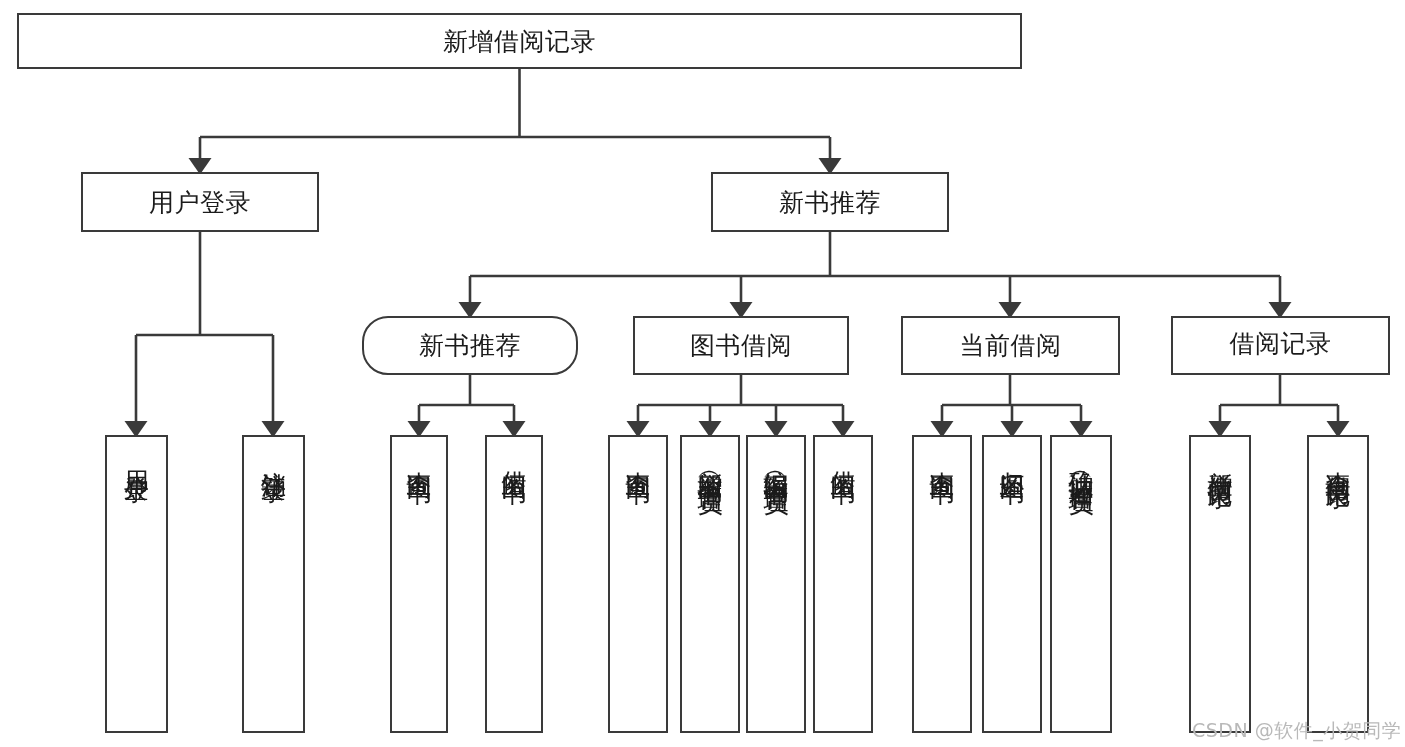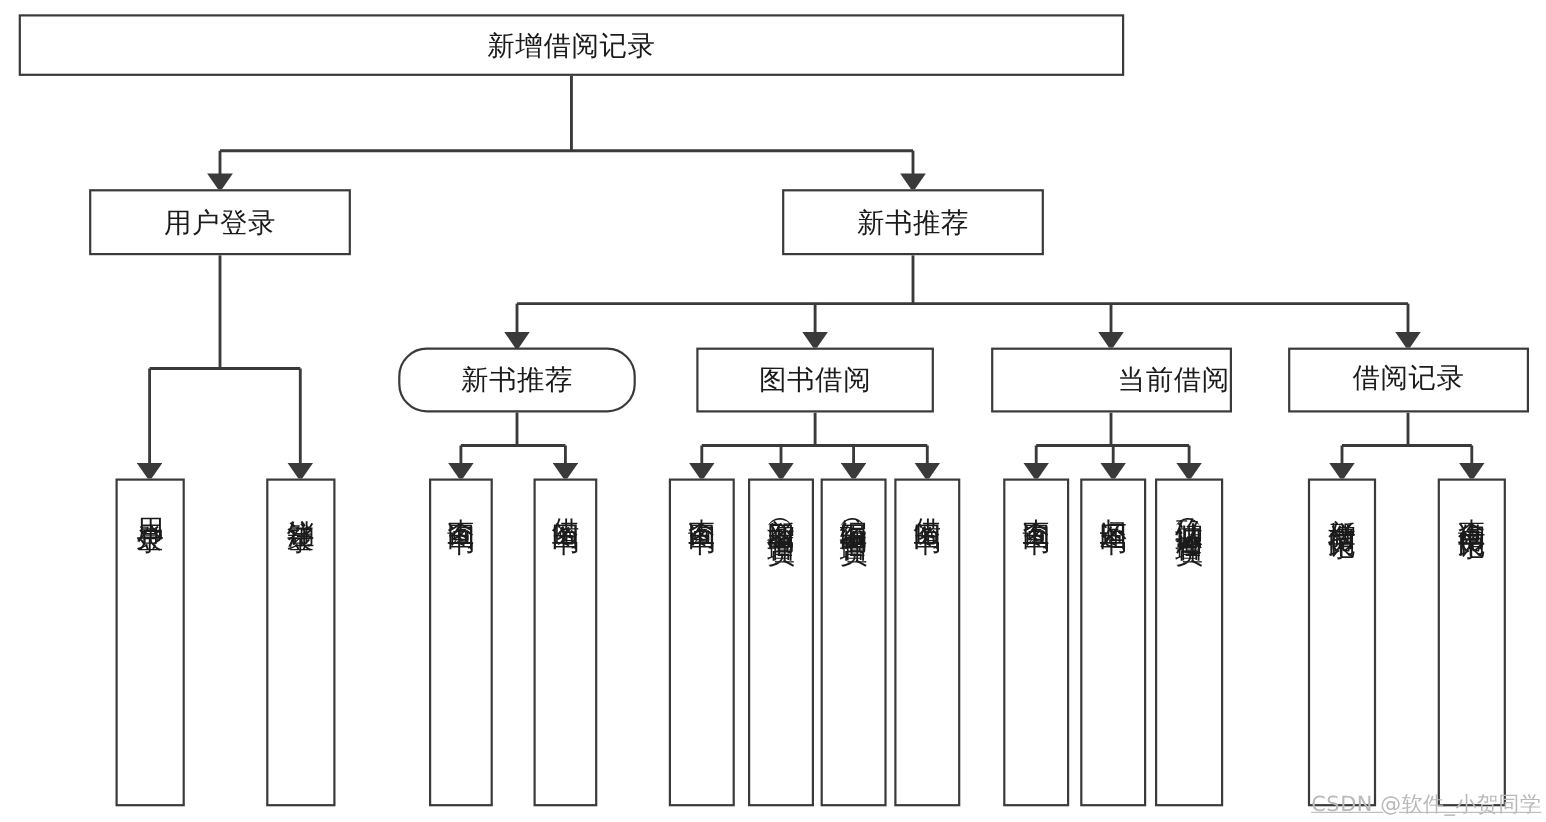--- a/index.html
+++ b/index.html
@@ -133,21 +133,21 @@
   <div class="node horiz" id="n-l2-1" style="left: 711px; top: 172px; width: 238px; height: 60px;">
     <span class="label">新书推荐</span>
   </div>
 
   <div class="node horiz" id="n-l3-0" style="left: 362px; top: 316px; width: 216px; height: 59px; border-radius: 26px;">
     <span class="label">新书推荐</span>
   </div>
   <div class="node horiz" id="n-l3-1" style="left: 633px; top: 316px; width: 216px; height: 59px;">
     <span class="label">图书借阅</span>
   </div>
-  <div class="node horiz" id="n-l3-2" style="left: 901px; top: 316px; width: 219px; height: 59px; justify-content: flex-end;">
+  <div class="node horiz" id="n-l3-2" style="left: 901px; top: 316px; width: 219px; height: 59px;">
     <span class="label">当前借阅</span>
   </div>
   <div class="node horiz" id="n-l3-3" style="left: 1171px; top: 316px; width: 219px; height: 59px; font-family: Liberation Mono, monospace;">
     <span class="label">借阅记录</span>
   </div>
 
   <div class="node vert" id="n-leaf-0" style="left: 105px; top: 435px; width: 63px; height: 298px;">
     <span class="label">用户登录</span>
   </div>
   <div class="node vert" id="n-leaf-1" style="left: 242px; top: 435px; width: 63px; height: 298px;">
@@ -180,15 +180,15 @@
   <div class="node vert" id="n-leaf-10" style="left: 1050px; top: 435px; width: 62px; height: 298px;">
     <span class="label">确认归还（管理员）</span>
   </div>
   <div class="node vert" id="n-leaf-11" style="left: 1189px; top: 435px; width: 62px; height: 298px;">
     <span class="label">新增借阅记录</span>
   </div>
   <div class="node vert" id="n-leaf-12" style="left: 1307px; top: 435px; width: 62px; height: 298px;">
     <span class="label">查询借阅记录</span>
   </div>
 
-  <div class="watermark" id="wm" style="left: 1192px; top: 718px; color: rgb(185, 185, 185); text-decoration: underline;">CSDN @软件_小贺同学</div>
+  <div class="watermark" id="wm" style="left: 1192px; top: 718px; color: rgb(185, 185, 185);">CSDN @软件_小贺同学</div>
 
 </div>
 
 </body></html>

